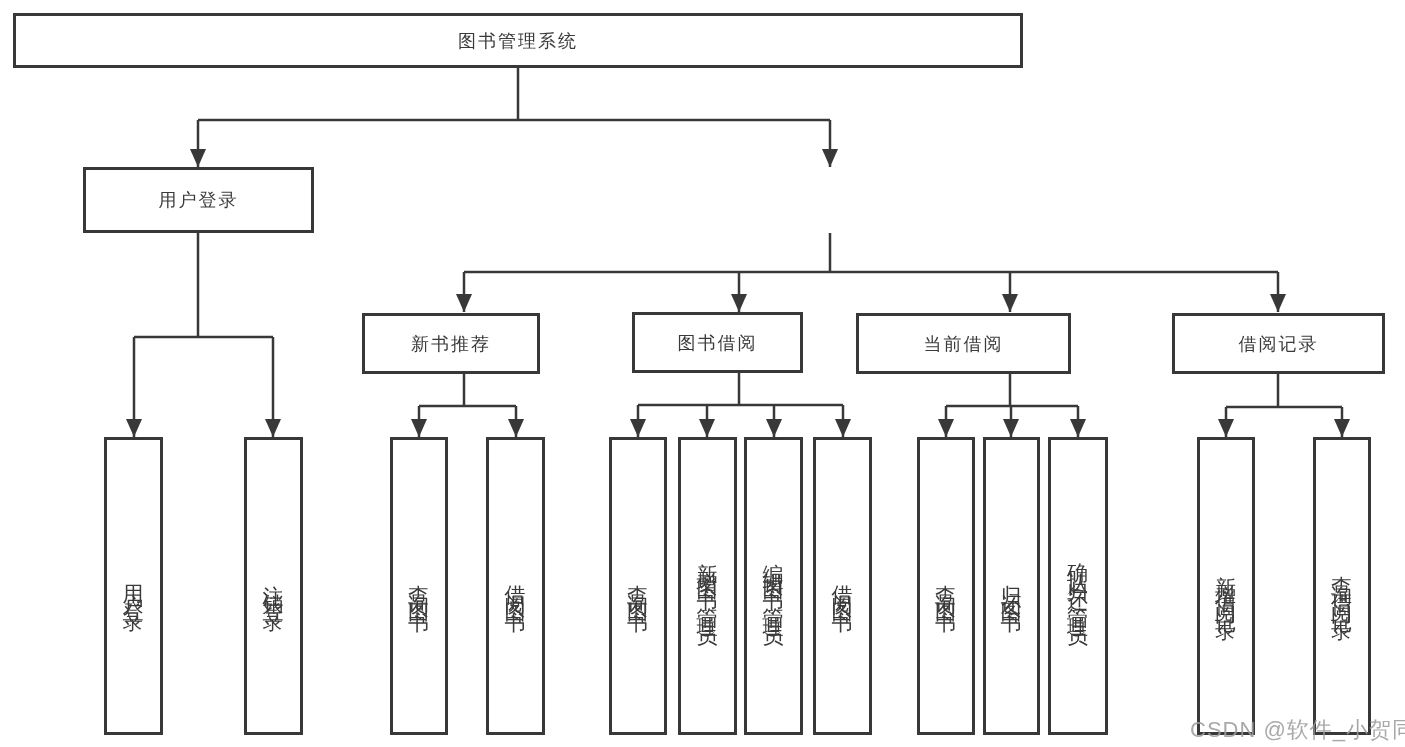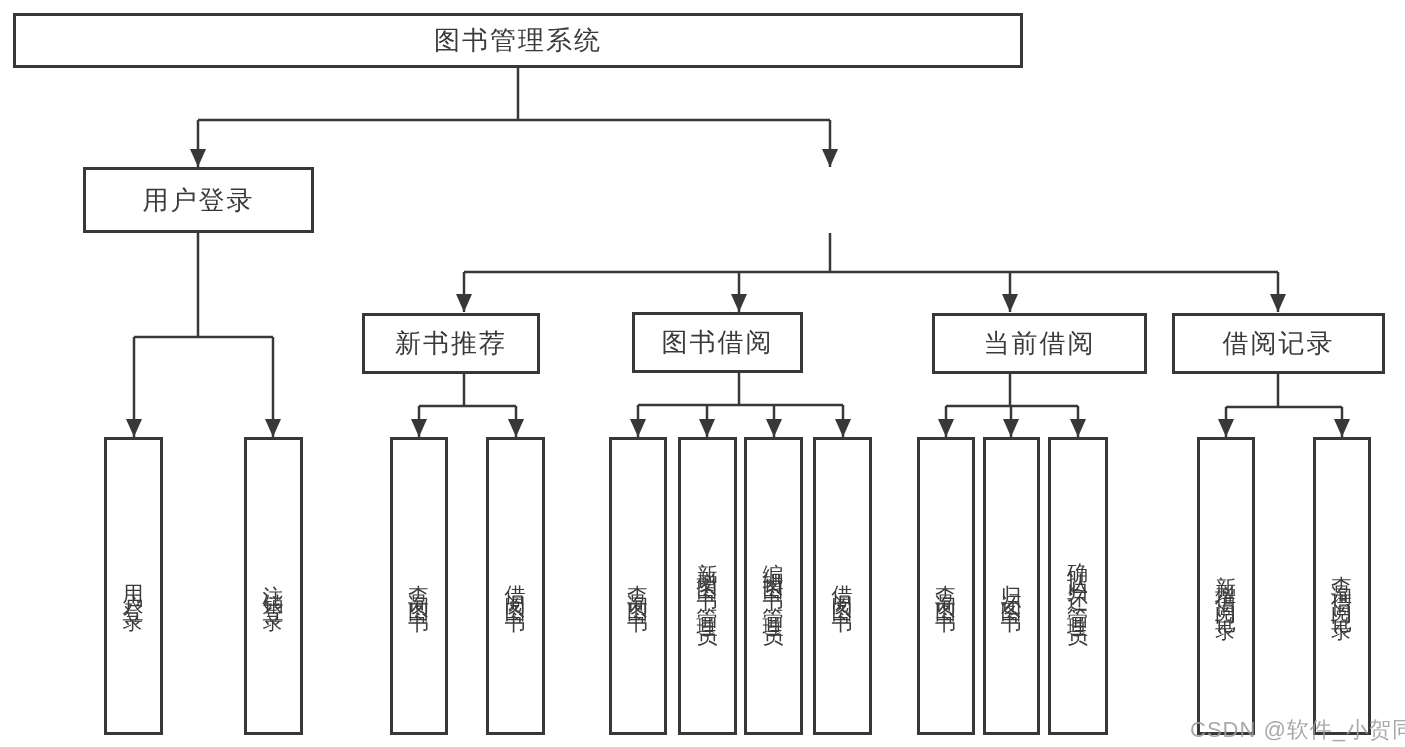--- a/index.html
+++ b/index.html
@@ -22,21 +22,21 @@
     box-sizing: border-box;
     border: 3px solid #383838;
     background: #ffffff;
     display: flex;
     align-items: center;
     justify-content: center;
     color: #3a3a3a;
     z-index: 2;
   }
   .hbox {
-    font-size: 26px;
+    font-size: 18px;
     letter-spacing: 2px;
     white-space: nowrap;
   }
   .vbox {
     writing-mode: vertical-rl;
     font-size: 21px;
     letter-spacing: 9px;
     line-height: 1;
   }
   .watermark {
@@ -93,21 +93,21 @@
       <line x1="1342" y1="407" x2="1342" y2="437" marker-end="url(#arrow)"></line>
     </g>
   </svg>
 
   <div class="box hbox" style="left:13px; top:13px; width:1010px; height:55px;">图书管理系统</div>
 
   <div class="box hbox" style="left:83px; top:167px; width:231px; height:66px;">用户登录</div>
 
   <div class="box hbox" style="left:362px; top:313px; width:178px; height:61px;">新书推荐</div>
   <div class="box hbox" style="left:632px; top:312px; width:171px; height:61px;">图书借阅</div>
-  <div class="box hbox" style="left:932px; top:313px; width:215px; height:61px;">当前借阅</div>
+  <div class="box hbox" style="left:856px; top:313px; width:215px; height:61px;">当前借阅</div>
   <div class="box hbox" style="left:1172px; top:313px; width:213px; height:61px;">借阅记录</div>
 
   <div class="box vbox" style="left:104px; top:437px; width:59px; height:298px;">用户登录</div>
   <div class="box vbox" style="left:244px; top:437px; width:59px; height:298px;">注销登录</div>
 
   <div class="box vbox" style="left:390px; top:437px; width:58px; height:298px;">查询图书</div>
   <div class="box vbox" style="left:486px; top:437px; width:59px; height:298px;">借阅图书</div>
 
   <div class="box vbox" style="left:609px; top:437px; width:58px; height:298px;">查询图书</div>
   <div class="box vbox" style="left:678px; top:437px; width:59px; height:298px;">新增图书（管理员）</div>

